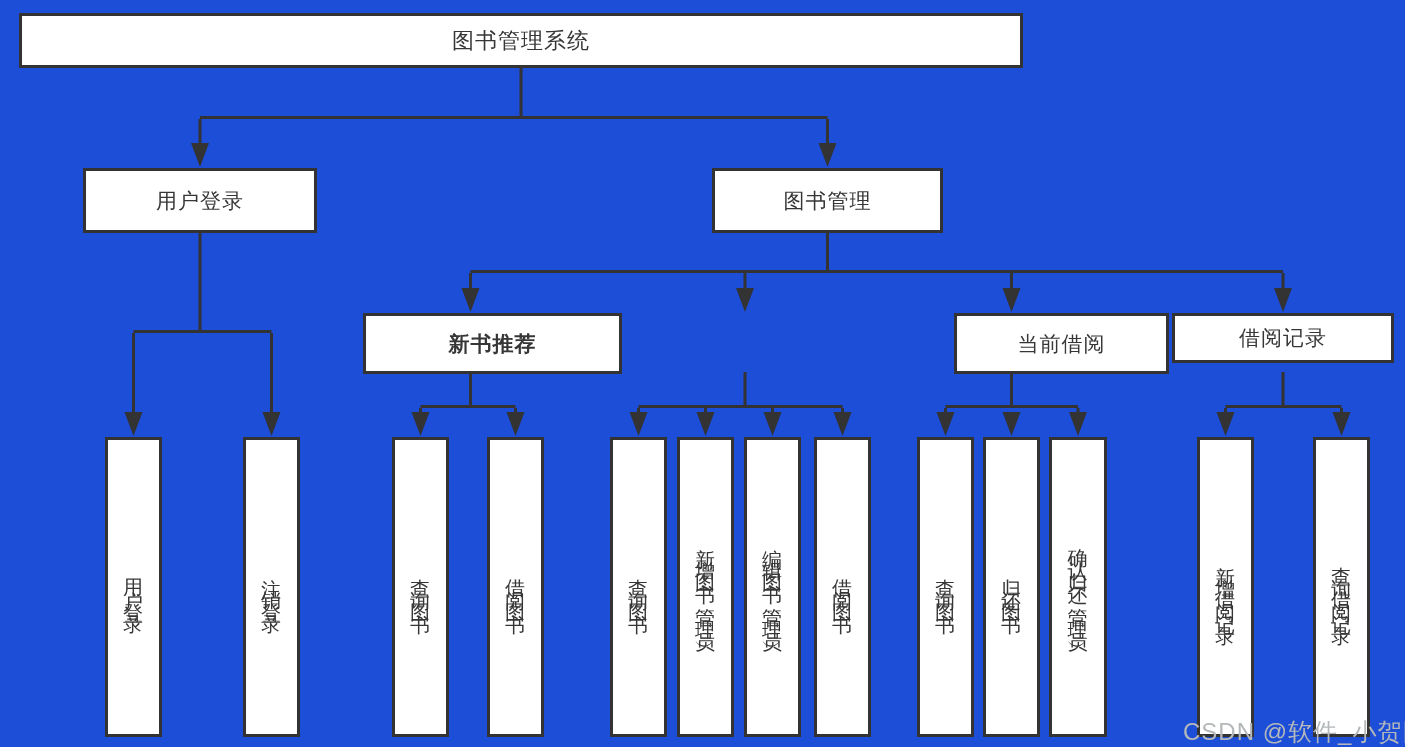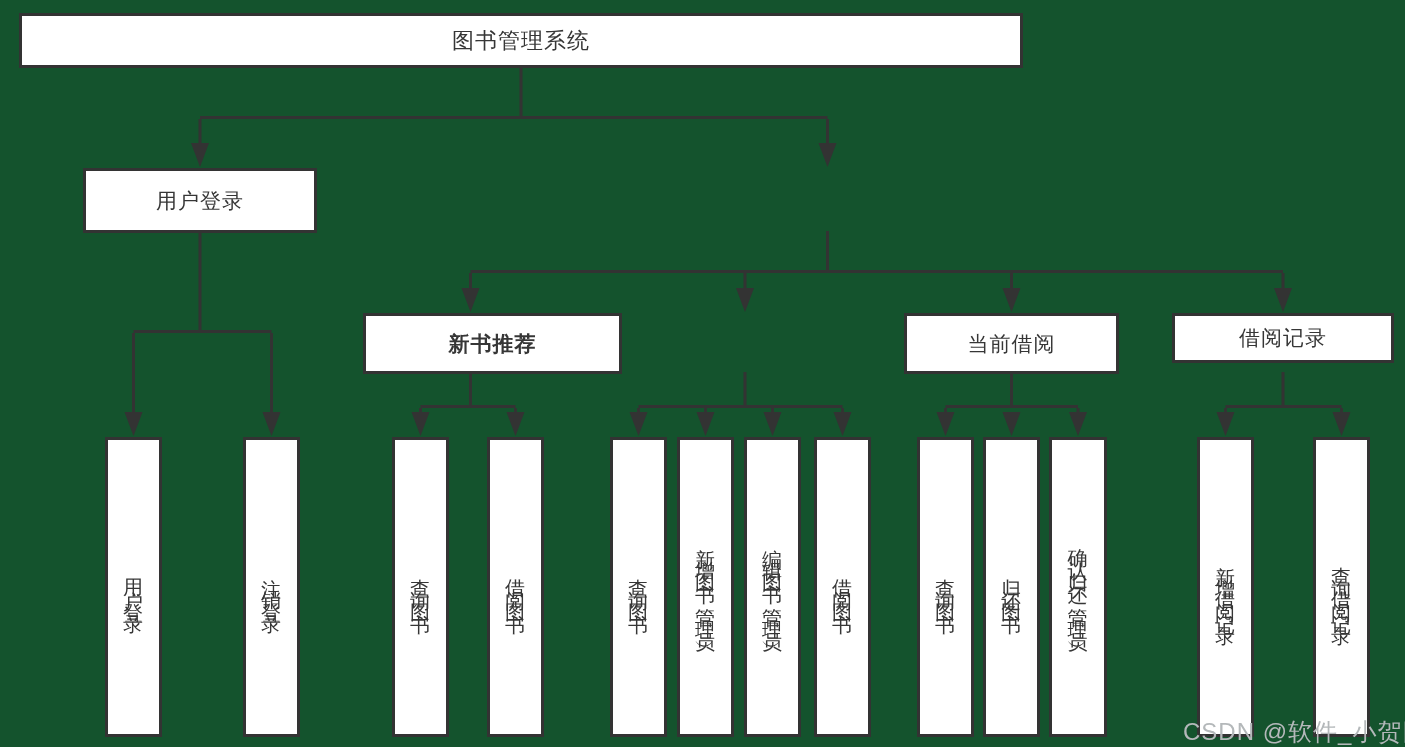--- a/index.html
+++ b/index.html
@@ -1,19 +1,19 @@
 <!DOCTYPE html>
 <html><head>
 <meta charset="utf-8">
 <style>
   html,body{margin:0;padding:0;background:#ffffff;}
   #canvas{
     position:relative;
     width:1405px;height:747px;
-    background:#14532d;
+    background:#1d4ed8;
     font-family:"Liberation Sans","DejaVu Sans",sans-serif;
     overflow:hidden;
   }
   #wires{position:absolute;left:0;top:0;}
   .box{
     position:absolute;
     box-sizing:border-box;
     border:3px solid #333333;
     background:#ffffff;
     display:flex;
@@ -90,23 +90,24 @@
       <polygon points="1002.5,412 1020.5,412 1011.5,436"></polygon>
       <polygon points="1069,412 1087,412 1078,436"></polygon>
       <polygon points="1216.5,412 1234.5,412 1225.5,436"></polygon>
       <polygon points="1332.5,412 1350.5,412 1341.5,436"></polygon>
     </g>
   </svg>
 
   <div class="box rootbox" style="left:19px;top:13px;width:1004px;height:55px;">图书管理系统</div>
 
   <div class="box hbox" style="left:83px;top:168px;width:234px;height:65px;">用户登录</div>
+  <div class="box hbox" style="left:712px;top:168px;width:231px;height:65px;">图书管理</div>
 
   <div class="box hbox" style="left:363px;top:313px;width:259px;height:61px;font-weight:bold;">新书推荐</div>
-  <div class="box hbox" style="left:904px;top:313px;width:215px;height:61px;">当前借阅</div>
+  <div class="box hbox" style="left:954px;top:313px;width:215px;height:61px;">当前借阅</div>
   <div class="box hbox" style="left:1172px;top:313px;width:222px;height:50px;">借阅记录</div>
 
   <div class="box leaf" style="left:105px;top:437px;width:57px;height:300px;">
     <span class="vtext">用户登录</span>
   </div>
   <div class="box leaf" style="left:243px;top:437px;width:57px;height:300px;">
     <span class="vtext">注销登录</span>
   </div>
 
   <div class="box leaf" style="left:392px;top:437px;width:57px;height:300px;">

